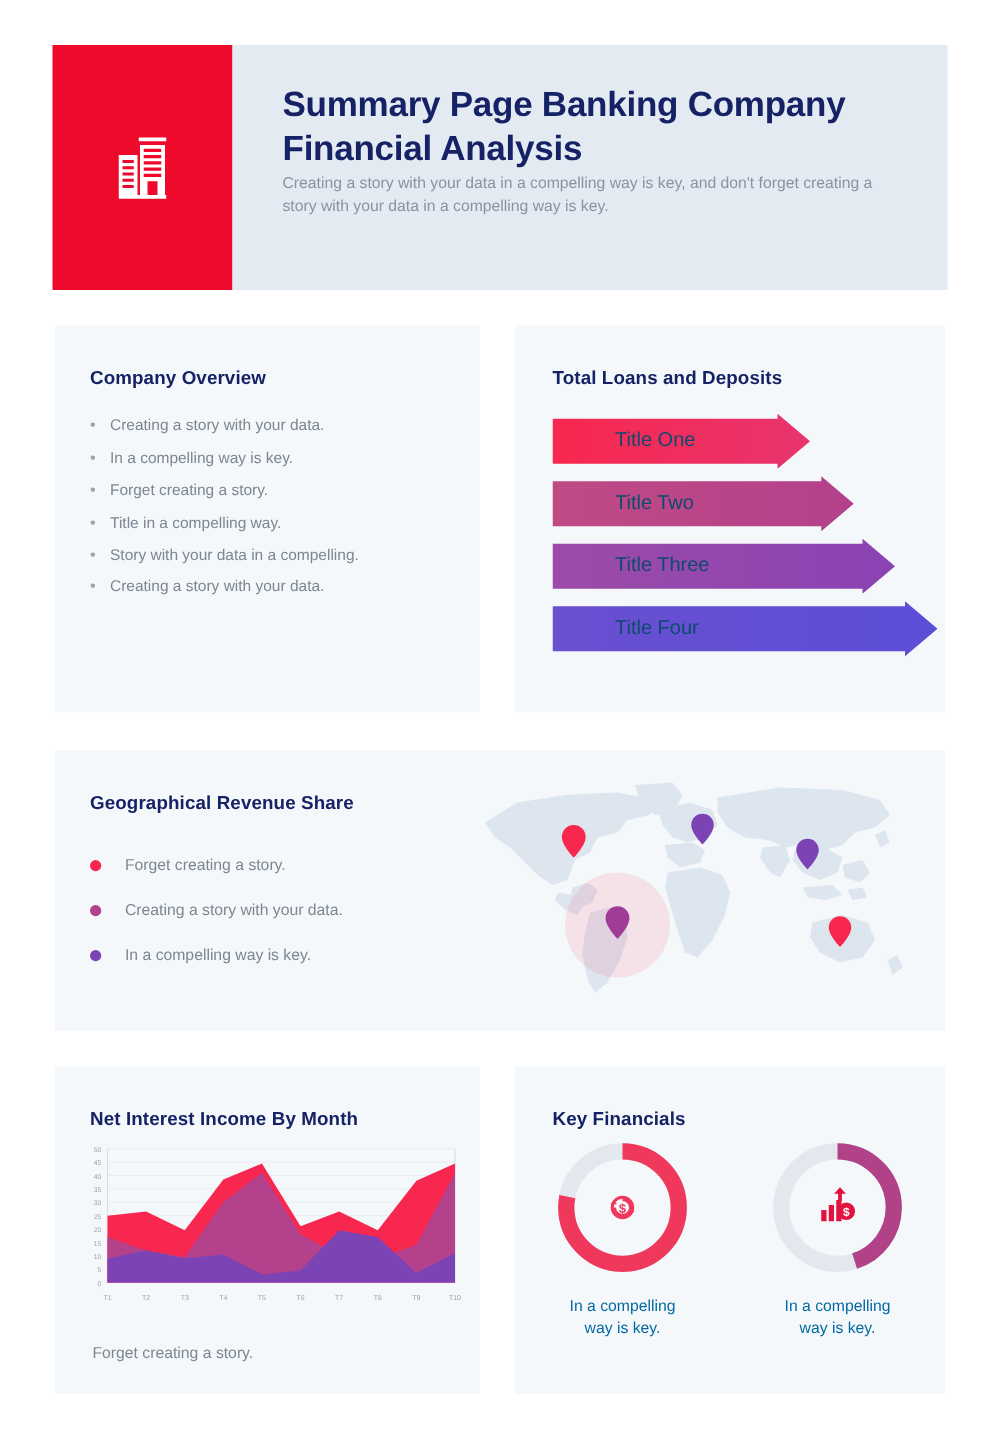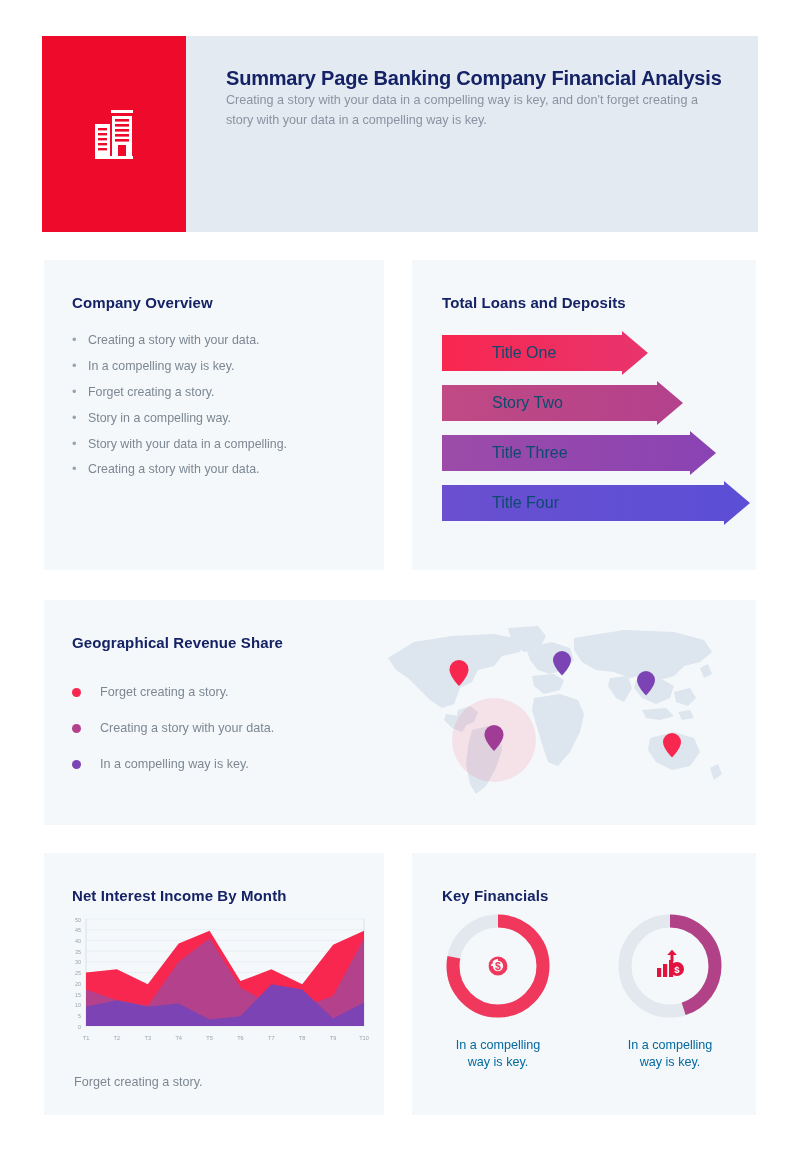--- a/index.html
+++ b/index.html
@@ -32,21 +32,21 @@
     justify-content: center;
     flex: 0 0 144px;
   }
   .header-body {
     flex: 1;
     background: #e3eaf2;
     padding: 30px 34px 0 40px;
   }
   .header-title {
     color: #152265;
-    font-size: 20px;
+    font-size: 28px;
     font-weight: bold;
     line-height: 1.26;
     letter-spacing: -0.2px;
   }
   .header-sub {
     color: #8a93a0;
     font-size: 12.6px;
     line-height: 1.58;
     max-width: 500px;
   }
@@ -197,21 +197,21 @@
       <div class="ov-item">
         <span class="ov-dot">•</span>
         <span class="ov-text">In a compelling way is key.</span>
       </div>
       <div class="ov-item">
         <span class="ov-dot">•</span>
         <span class="ov-text">Forget creating a story.</span>
       </div>
       <div class="ov-item">
         <span class="ov-dot">•</span>
-        <span class="ov-text">Story in a compelling way.</span>
+        <span class="ov-text">Title in a compelling way.</span>
       </div>
       <div class="ov-item">
         <span class="ov-dot">•</span>
         <span class="ov-text">Story with your data in a compelling.</span>
       </div>
       <div class="ov-item">
         <span class="ov-dot">•</span>
         <span class="ov-text">Creating a story with your data.</span>
       </div>
     </div>
@@ -235,21 +235,21 @@
         <div class="arrow-row">
           <svg class="arrow-svg" width="241" height="44" viewBox="0 0 241 44">
             <defs>
               <linearGradient id="agrad1" x1="0" y1="0" x2="1" y2="0">
                 <stop offset="0%" stop-color="#c04a84"></stop>
                 <stop offset="100%" stop-color="#b3418c"></stop>
               </linearGradient>
             </defs>
             <path d="M0 4 L215 4 L215 0 L241 22 L215 44 L215 40 L0 40 Z" fill="url(#agrad1)"></path>
           </svg>
-          <div class="arrow-label">Story Two</div>
+          <div class="arrow-label">Title Two</div>
         </div>
         <div class="arrow-row">
           <svg class="arrow-svg" width="274" height="44" viewBox="0 0 274 44">
             <defs>
               <linearGradient id="agrad2" x1="0" y1="0" x2="1" y2="0">
                 <stop offset="0%" stop-color="#9c4ba8"></stop>
                 <stop offset="100%" stop-color="#8a43b4"></stop>
               </linearGradient>
             </defs>
             <path d="M0 4 L248 4 L248 0 L274 22 L248 44 L248 40 L0 40 Z" fill="url(#agrad2)"></path>

